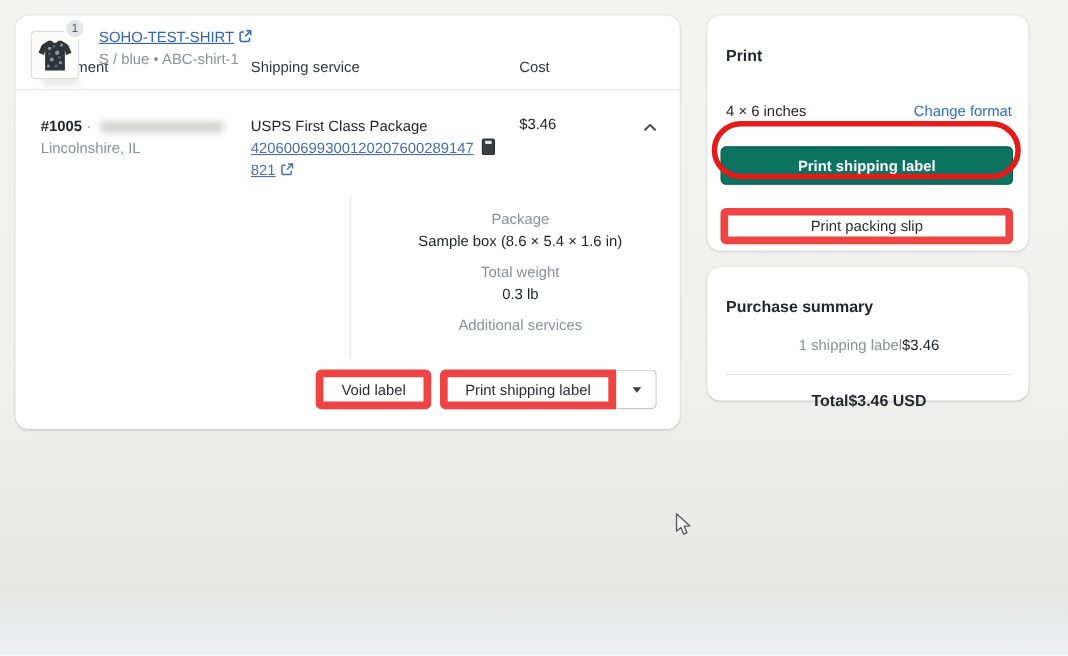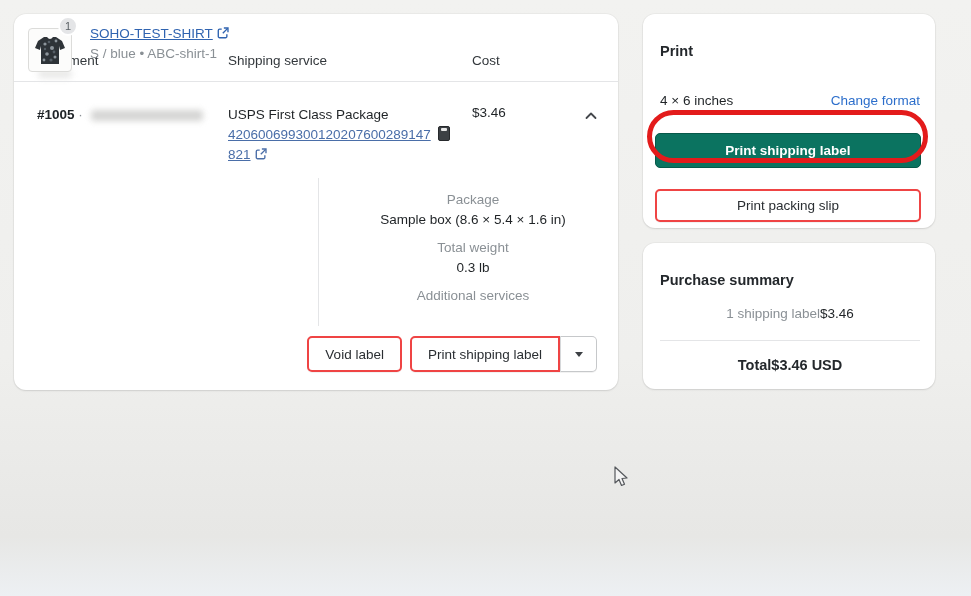--- a/index.html
+++ b/index.html
@@ -48,21 +48,21 @@
   .prod-title { position:absolute; left:76px; top:12px; font-size:13.5px;text-align:right; }
   .prod-variant { position:absolute; left:76px; top:32px; font-size:13.5px; color:#8a9095; }
 
   .v-divider { position:absolute; left:304px; top:164px; width:1px; height:148px; background:#e4e5e7; }
 
   .details-col { position:absolute; left:334px; top:176px; width:250px; font-size:13.5px; line-height:20px; }
   .details-col .grp { margin-bottom:8px;text-align:center; }
 
   .btn-row { position:absolute; right:21px; top:322px; height:36px; display:flex; gap:8px; }
   .btn {
-    height:36px; background:#ffffff; border:2px solid #ef4444; border-radius:5px;
+    height:36px; background:#ffffff; border:7px solid #ef4444; border-radius:5px;
     font-family:"Liberation Sans", sans-serif; font-size:13.5px; color:#2a2e32; padding:0 16px;
     box-shadow:0 1px 0 rgba(0,0,0,.05); cursor:pointer; white-space:nowrap;
   }
   .split { display:flex; }
   .split .main { border-radius:5px 0 0 5px; }
   .split .caret-part { width:37px; border:1px solid #c6c8ca; border-left:1px solid #d6d8da; border-radius:0 5px 5px 0;
     background:#fff; box-shadow:0 1px 0 rgba(0,0,0,.05); cursor:pointer; display:flex; align-items:center; justify-content:center; }
   .caret-down { width:0; height:0; border-left:4px solid transparent; border-right:4px solid transparent; border-top:5px solid #3c4044; }
 
   
@@ -74,21 +74,21 @@
     position:absolute; left:12px; top:119px; width:266px; height:35px;
     background:#0b7360; border:1px solid #07594a; border-radius:5px;
     color:#ffffff; font-family:"Liberation Sans", sans-serif; font-size:13.5px; font-weight:700; cursor:pointer;
   }
   .btn-slip { position:absolute; left:12px; top:175px; width:266px; height:33px; }
   .annotation-oval {
     position:absolute; left:647px; top:110px; width:281px; height:53px;
     border:5px solid #e31b1b; border-radius:27px; pointer-events:none; z-index:5;
   }
 
-  .summary-card { left:643px; top:243px; width:292px; height:146px; }
+  .summary-card { left:643px; top:243px; width:292px; height:121px; }
   .sum-row { position:absolute; left:17px; right:15px; display:flex; justify-content:center; font-size:13.5px; }
   .sum-line { top:63px; }
   .sum-div { position:absolute; left:17px; right:15px; top:97px; height:1px; background:#e4e5e7; }
   .sum-total { top:114px; font-size:14.5px; font-weight:700; color:#24282c; }
 
   .cursor { position:absolute; left:613px; top:466px; width:16px; height:22px; z-index:9; pointer-events:none; }
 </style>
 </head>
 <body>
 
@@ -100,20 +100,21 @@
     <span class="hdr-smudge"></span>
   </div>
   <div class="lc-divider"></div>
 
   <div class="order-col">
     <div class="row-line">
       <span class="order-num">#1005</span>
       <span class="muted">·</span>
       <span class="redact-name"></span>
     </div>
+    <div class="row-line muted">Lincolnshire, IL</div>
   </div>
 
   <div class="service-col">
     <div class="row-line">USPS First Class Package</div>
     <div class="row-line">
       <a class="link">420600699300120207600289147</a><span class="clipboard"></span>
     </div>
     <div class="row-line">
       <a class="link">821</a><span class="ext-ic"><svg width="12" height="12" viewBox="0 0 14 14">
             <path d="M5.5 2.5H3A1.5 1.5 0 0 0 1.5 4v7A1.5 1.5 0 0 0 3 12.5h7A1.5 1.5 0 0 0 11.5 11V8.5" fill="none" stroke="#4a6ea8" stroke-width="1.6"></path>

